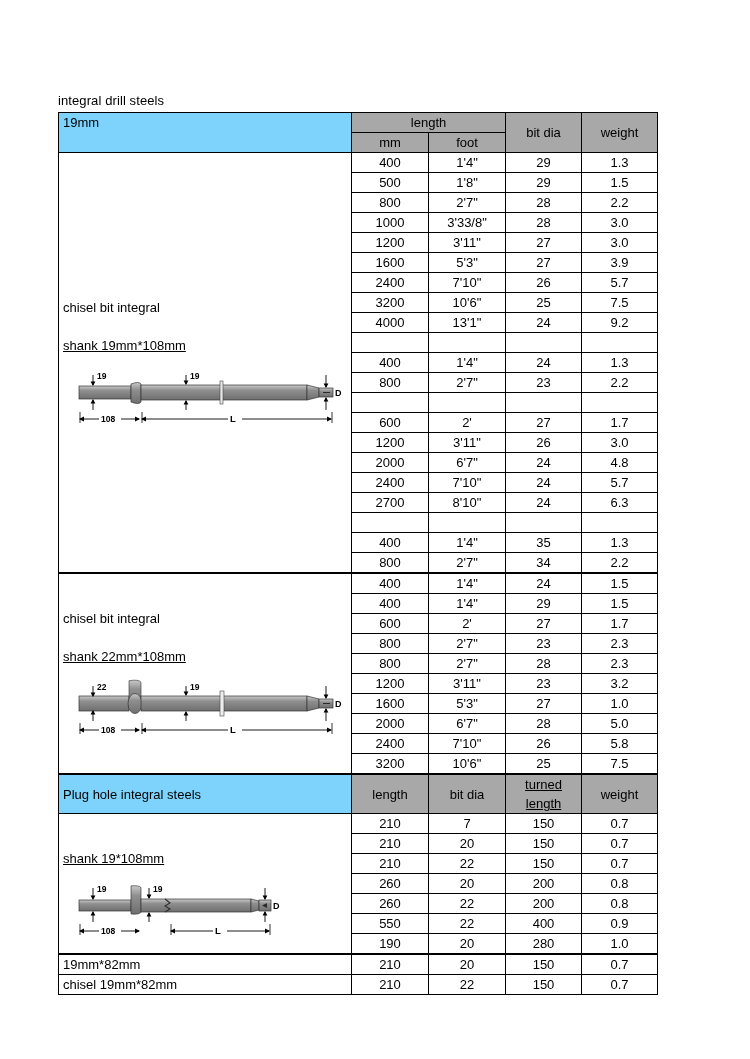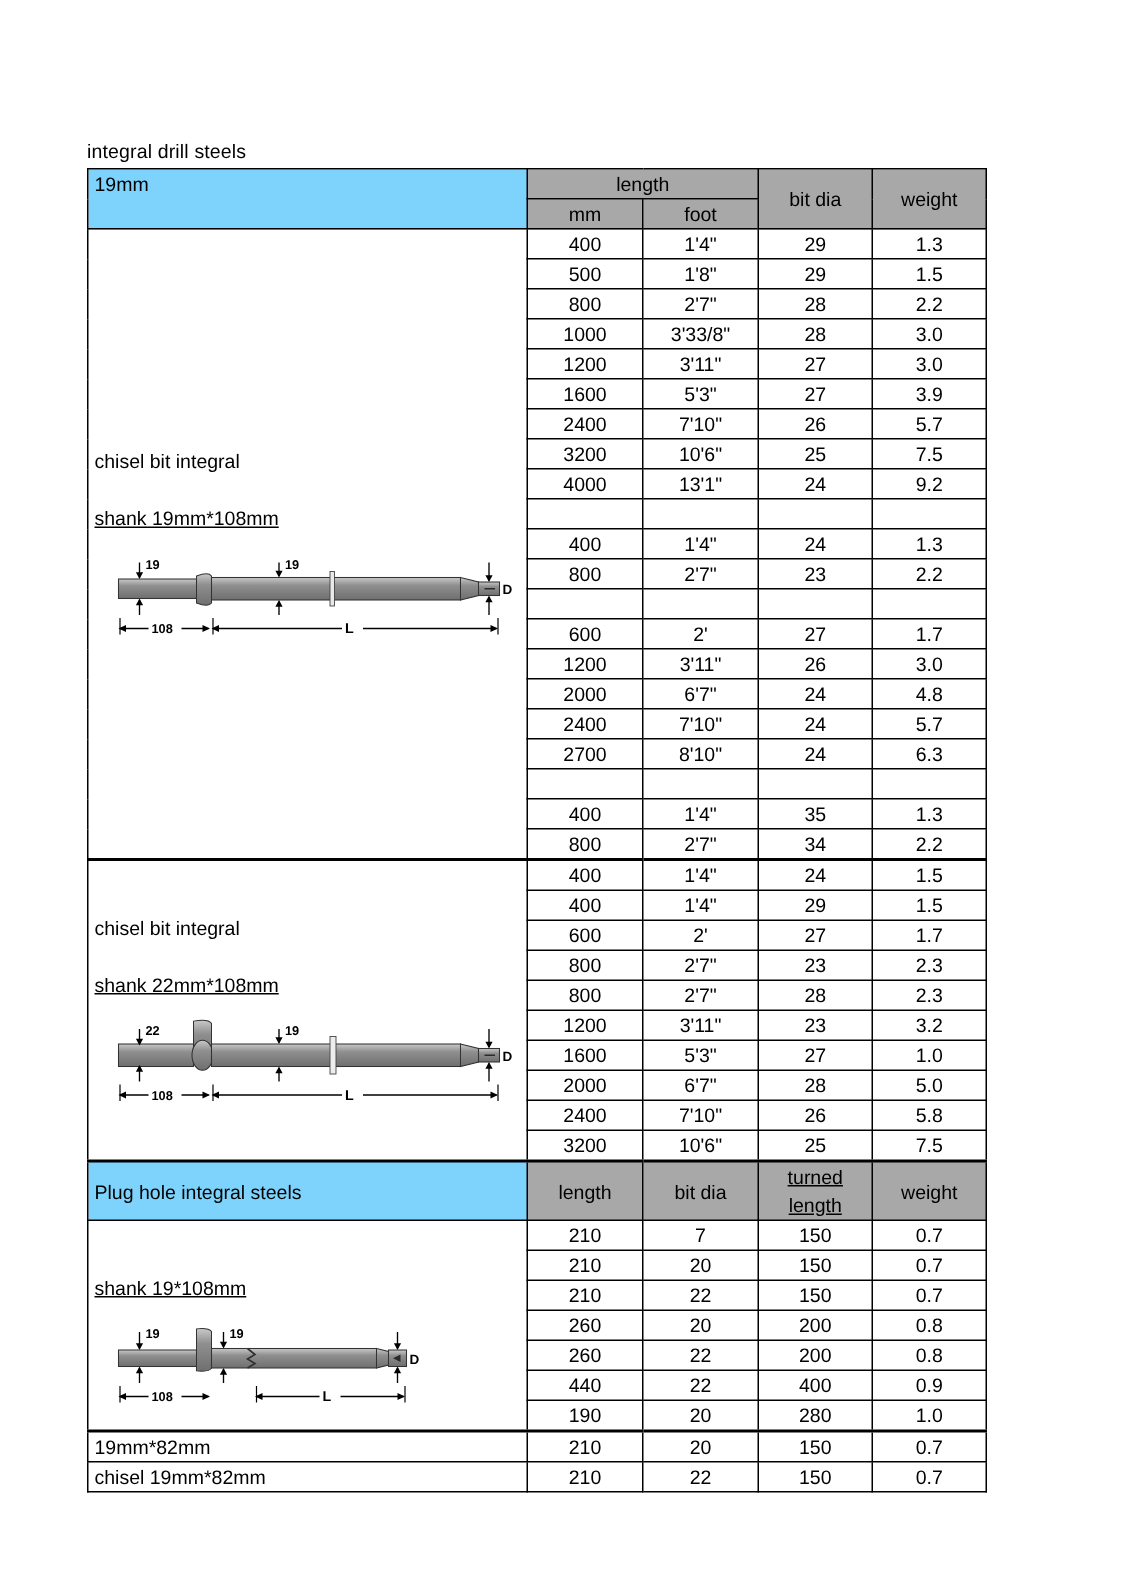--- a/index.html
+++ b/index.html
@@ -500,21 +500,21 @@
           <td class="num">200</td>
           <td class="num">0.8</td>
         </tr>
       <tr>
           <td class="num">260</td>
           <td class="num">22</td>
           <td class="num">200</td>
           <td class="num">0.8</td>
         </tr>
       <tr>
-          <td class="num">440</td>
+          <td class="num">550</td>
           <td class="num">22</td>
           <td class="num">400</td>
           <td class="num">0.9</td>
         </tr>
       <tr>
           <td class="num">190</td>
           <td class="num">20</td>
           <td class="num">280</td>
           <td class="num">1.0</td>
         </tr>

